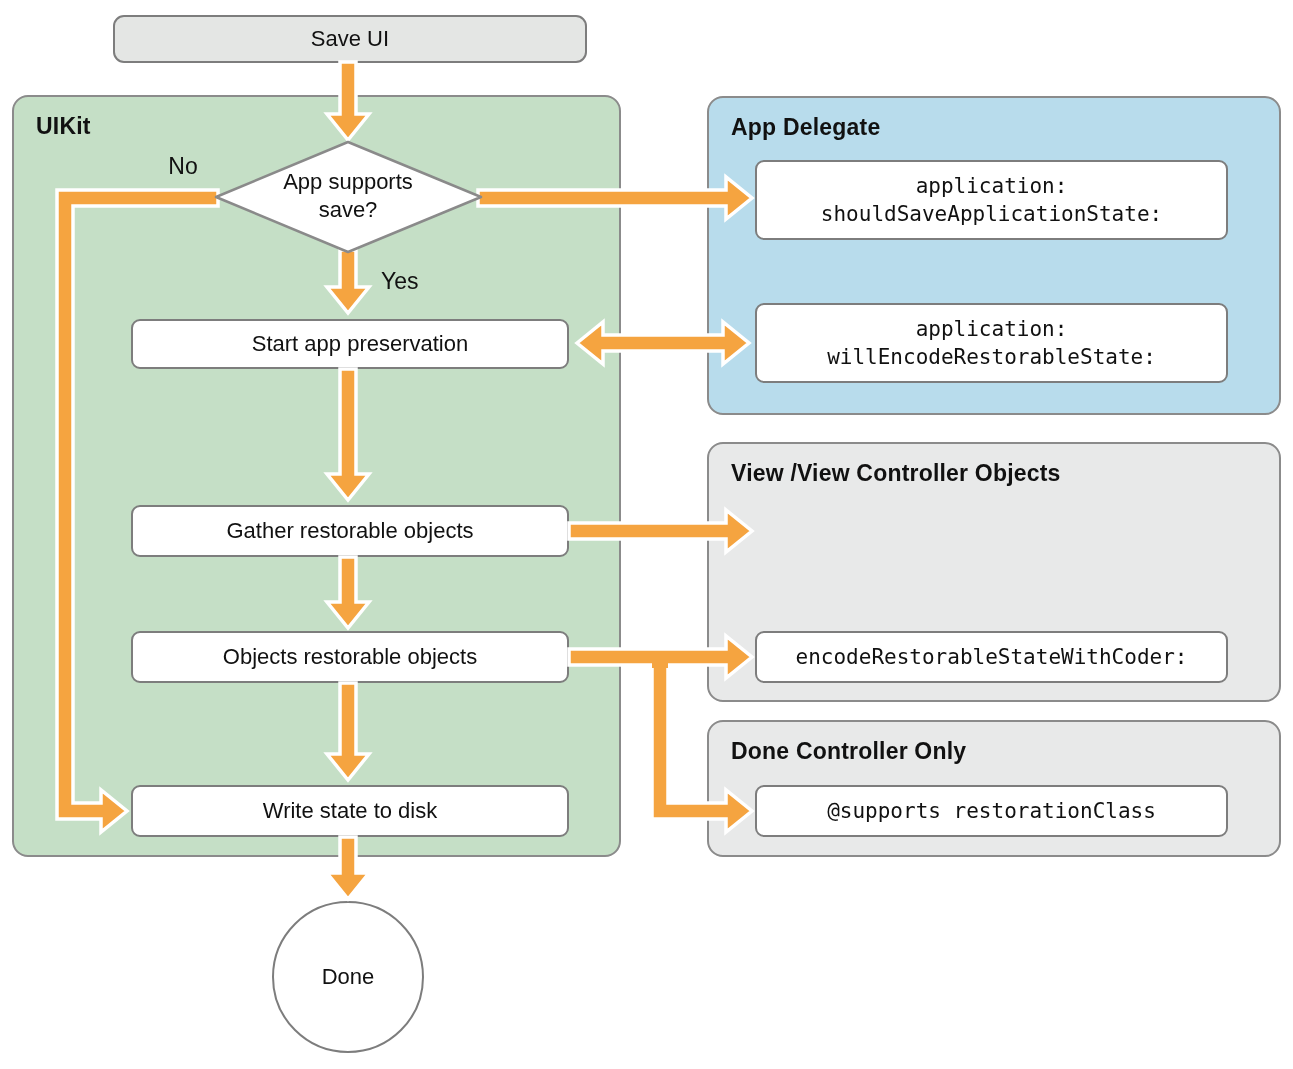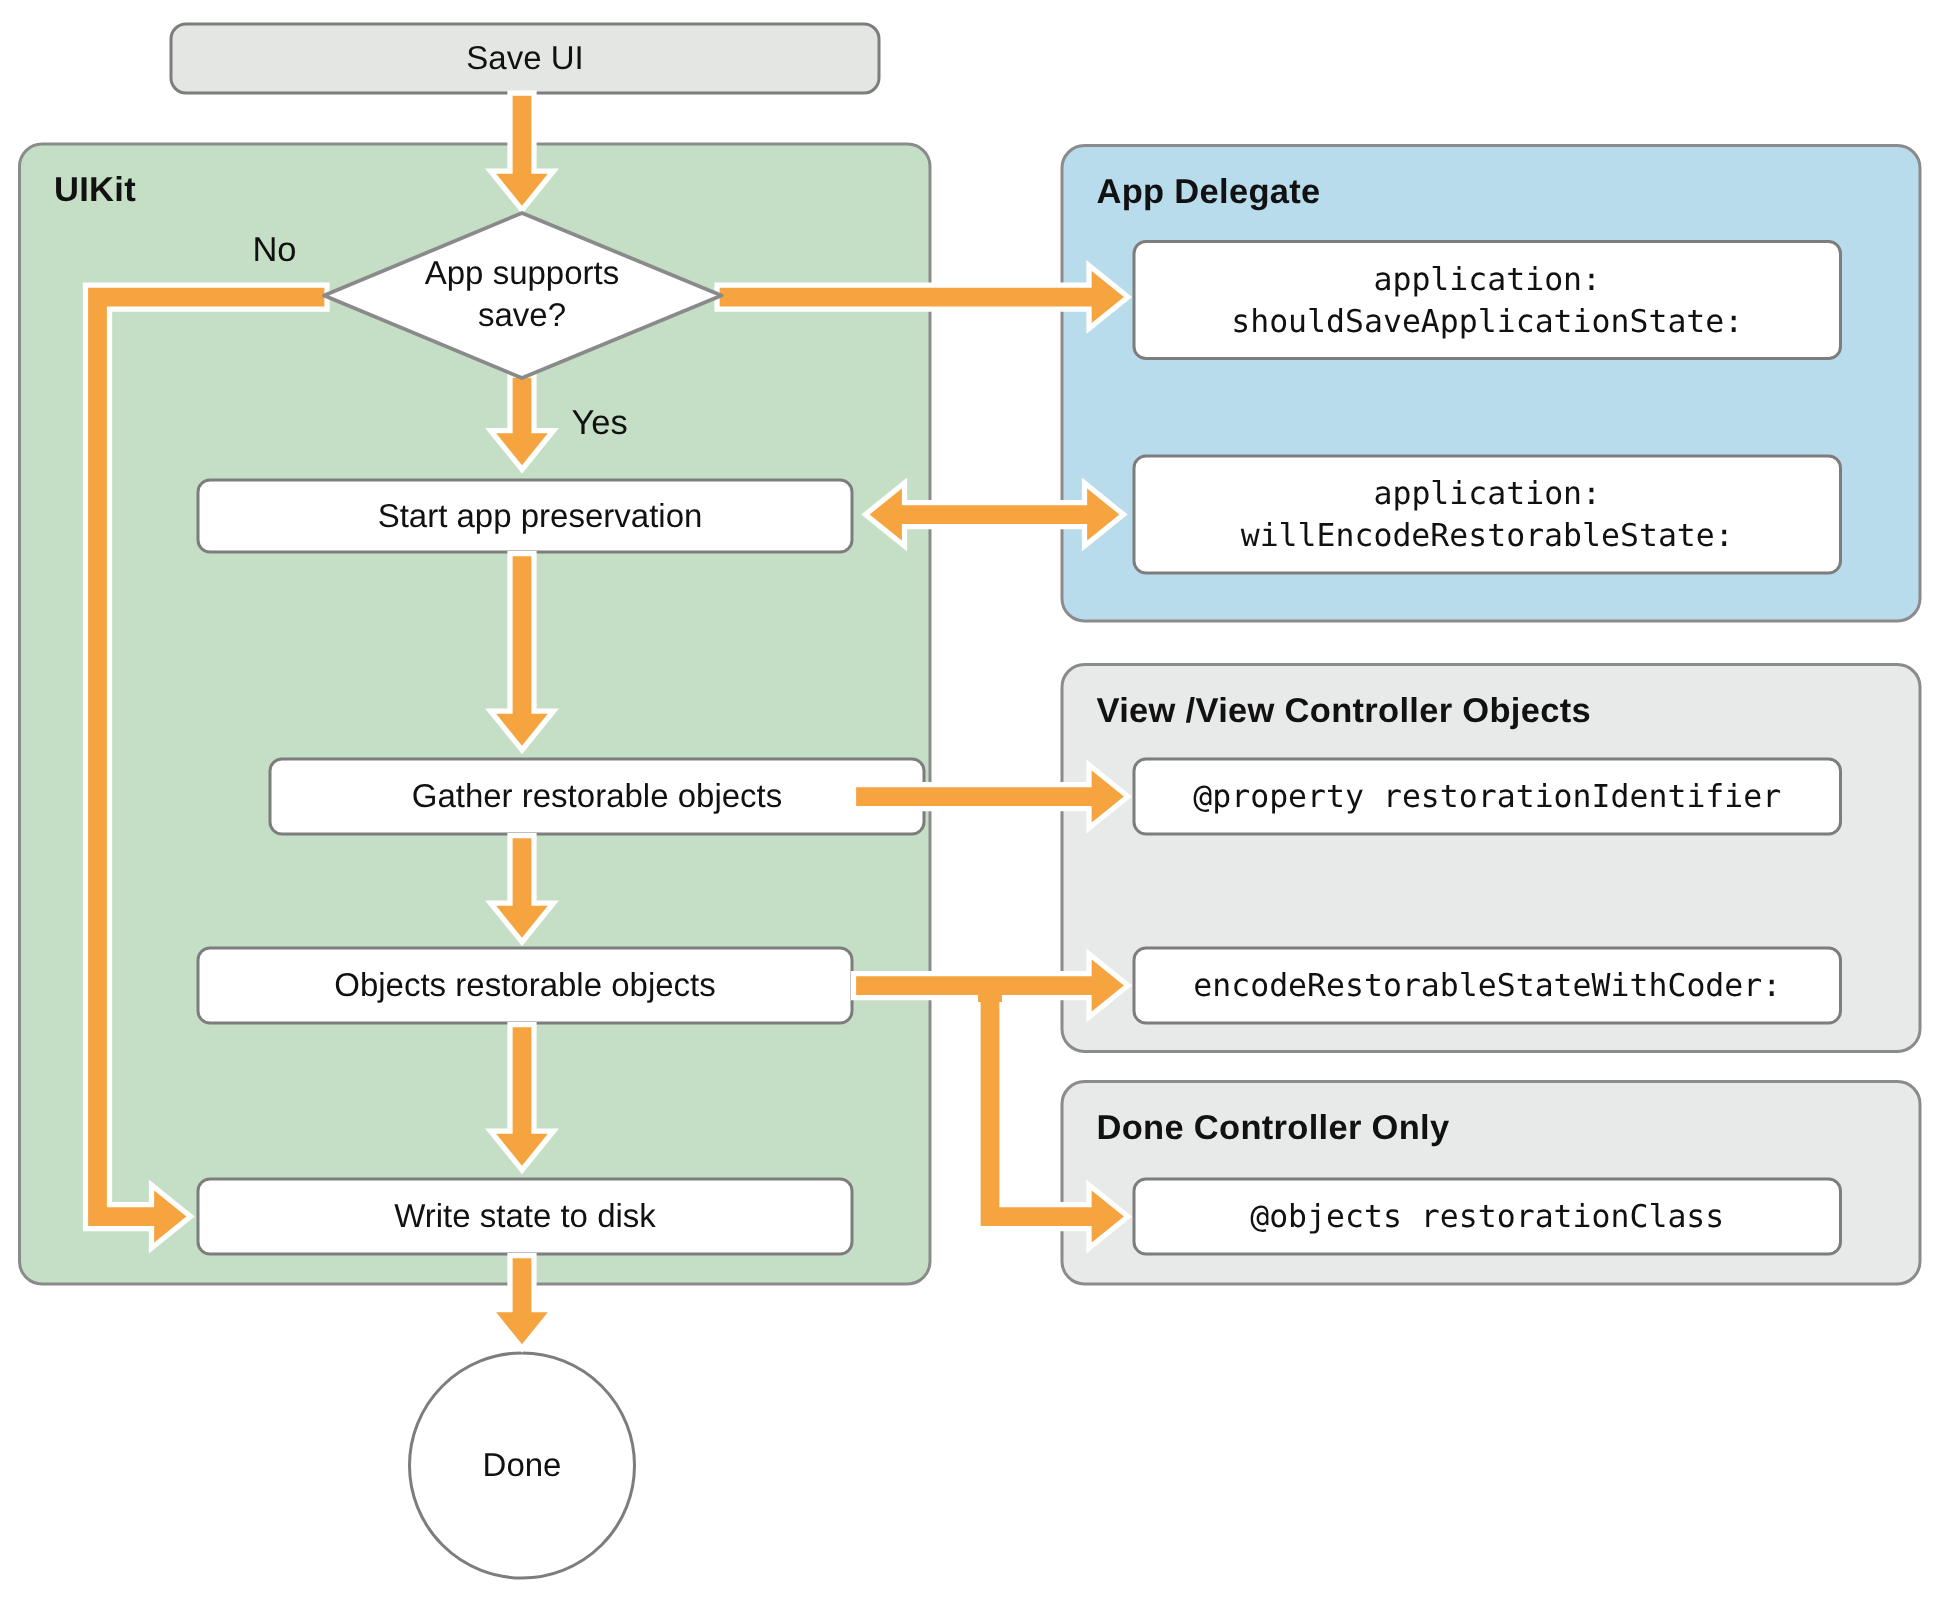--- a/index.html
+++ b/index.html
@@ -59,37 +59,36 @@
   </div>
 
   <div class="container gray" style="left:707px; top:720px; width:574px; height:137px;">
     <div class="container-title">Done Controller Only</div>
   </div>
 
   <div class="node start" style="left:113px; top:15px; width:474px; height:48px;">Save UI</div>
 
   <div class="node" style="left:131px; top:319px; width:438px; height:50px;padding-left:20px;">Start app preservation</div>
 
-  <div class="node" style="left:131px; top:505px; width:438px; height:52px;margin-left:48px;">Gather restorable objects</div>
+  <div class="node" style="left:131px; top:505px; width:438px; height:52px;">Gather restorable objects</div>
 
   <div class="node" style="left:131px; top:631px; width:438px; height:52px;">Objects restorable objects</div>
 
   <div class="node" style="left:131px; top:785px; width:438px; height:52px;">Write state to disk</div>
 
   <div class="node circle" style="left:272px; top:901px; width:152px; height:152px;">Done</div>
 
   <div class="node code" style="left:755px; top:160px; width:473px; height:80px;">application: shouldSaveApplicationState:</div>
 
   <div class="node code" style="left:755px; top:303px; width:473px; height:80px;">application: willEncodeRestorableState:</div>
 
-  <div class="node code" style="left:755px; top:505px; width:473px; height:52px;">@property restorationIdentifier</div>
 
   <div class="node code" style="left:755px; top:631px; width:473px; height:52px;">encodeRestorableStateWithCoder:</div>
 
-  <div class="node code" style="left:755px; top:785px; width:473px; height:52px;">@objects restorationClass</div>
+  <div class="node code" style="left:755px; top:785px; width:473px; height:52px;">@supports restorationClass</div>
 
   <svg class="arrows" width="1293" height="1069" viewBox="0 0 1293 1069">
 
     <polygon class="arrow" points="218,190 57,190 57,819 101,819 101,832 127,811 101,790 101,803 73,803 73,206 218,206"></polygon>
 
     <polygon class="arrow" points="478,190 726,190 726,177 752,198 726,219 726,206 478,206"></polygon>
 
     <polygon class="arrow" points="340,62 356,62 356,114 369,114 348,140 327,114 340,114"></polygon>
 
     <polygon class="arrow" points="340,250 356,250 356,287 369,287 348,313 327,287 340,287"></polygon>

